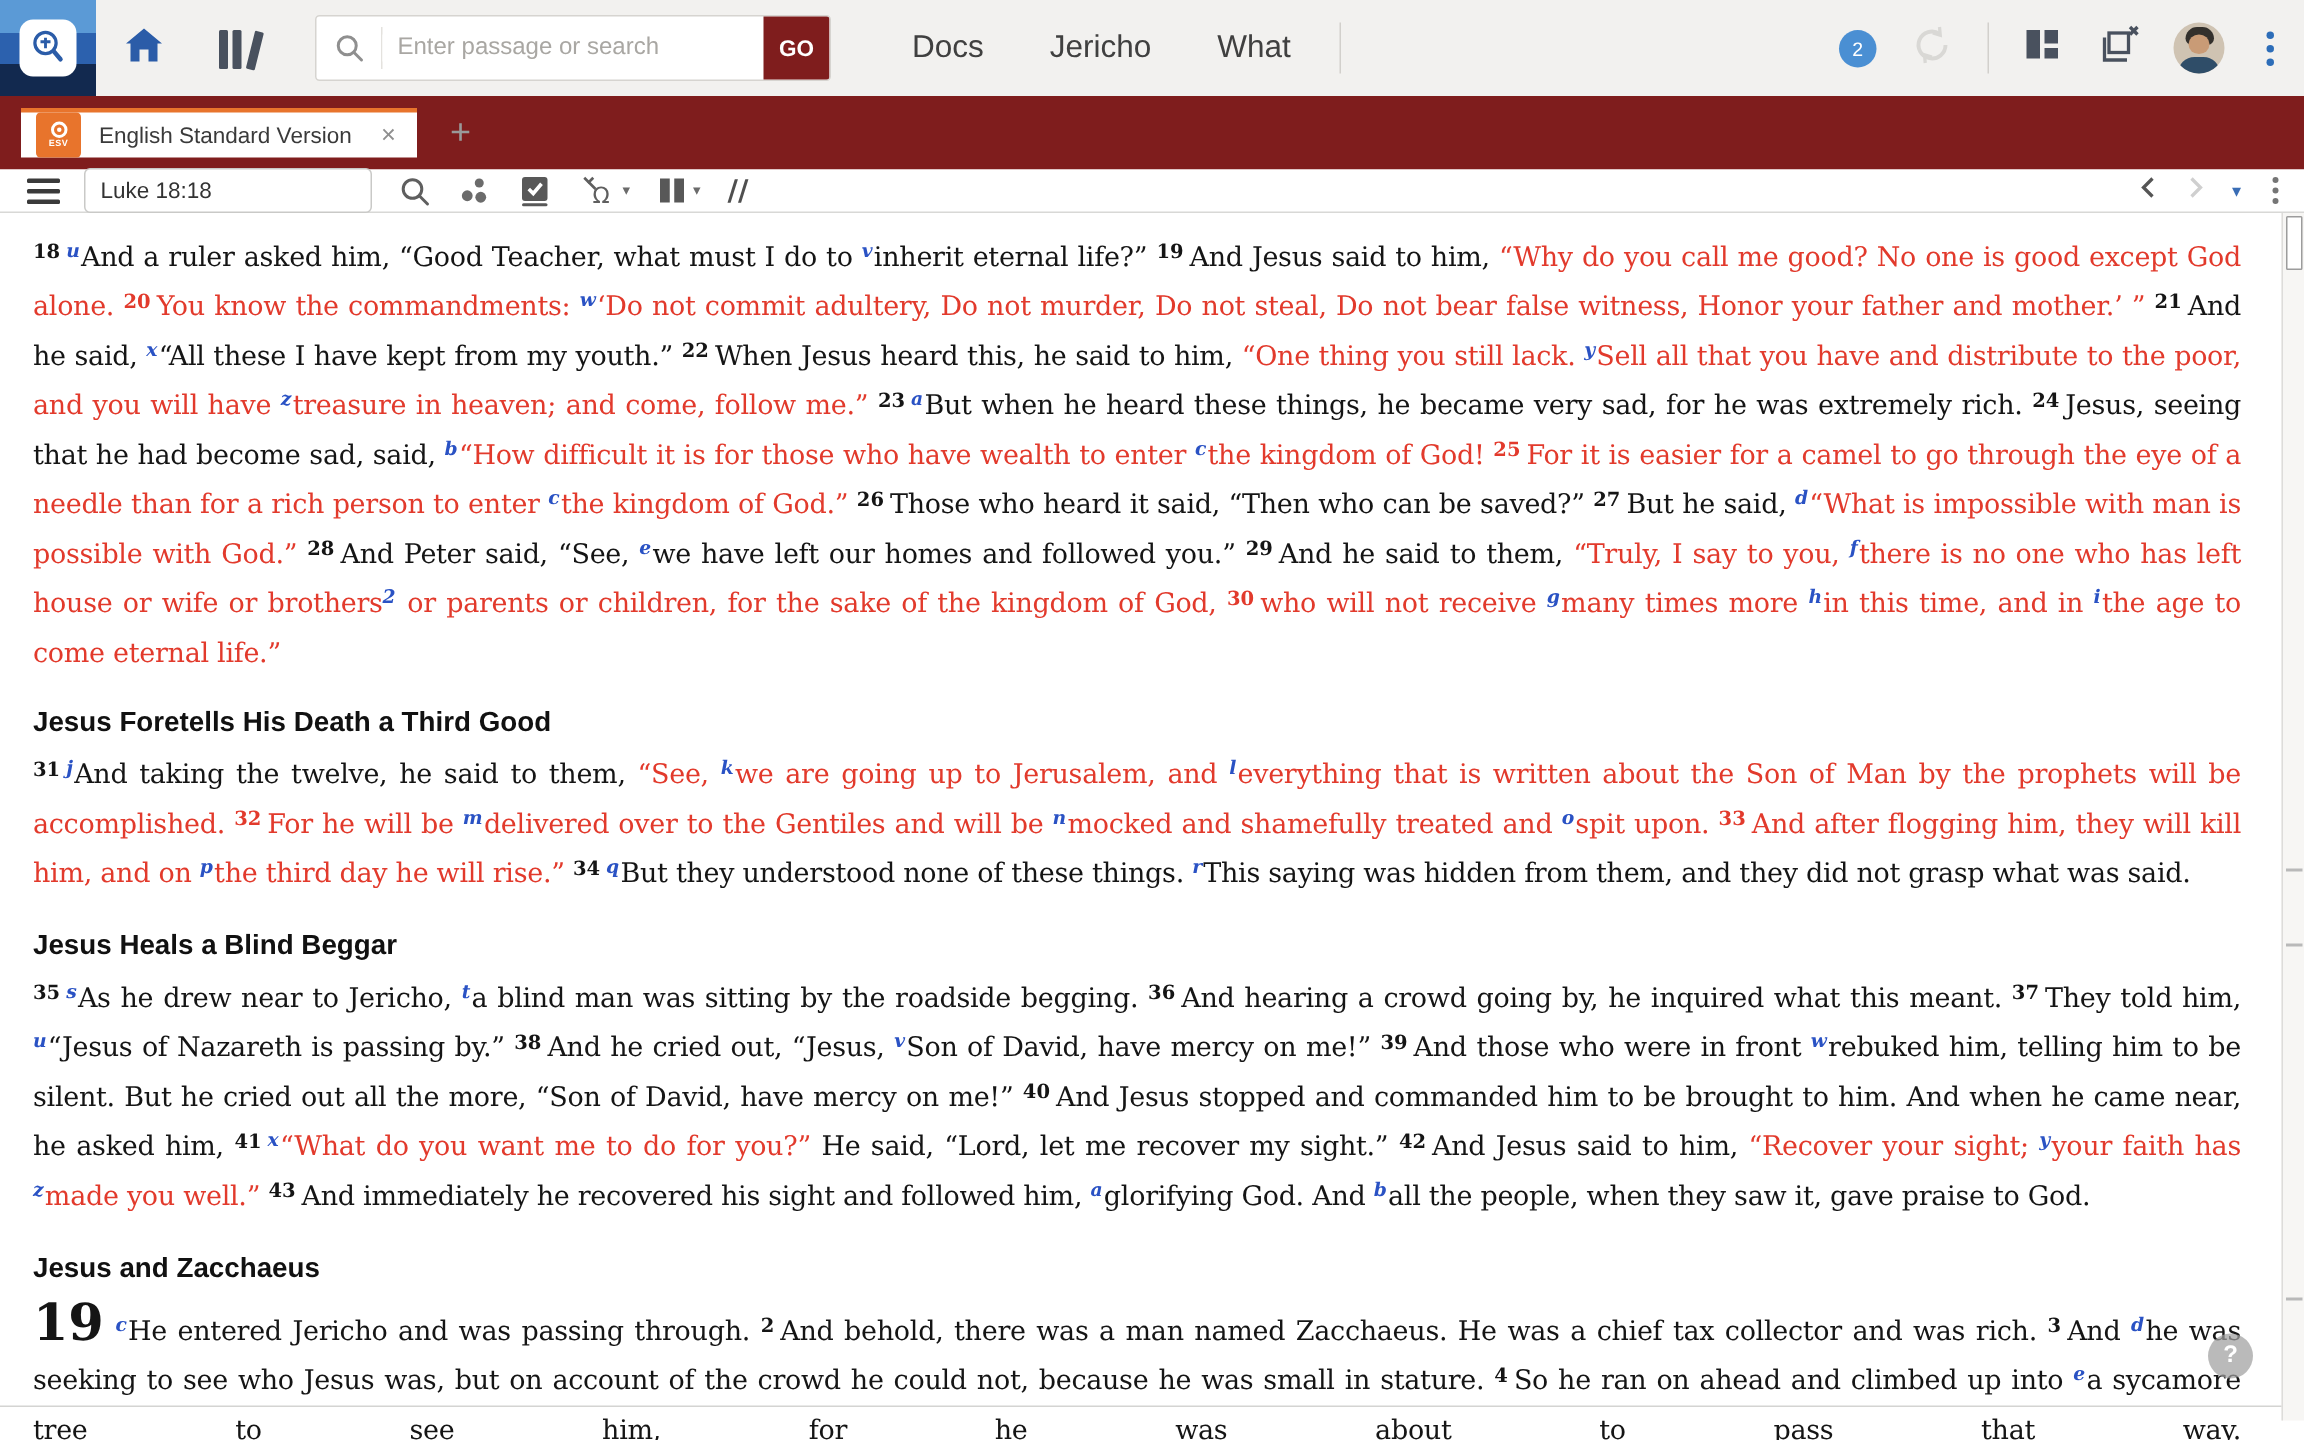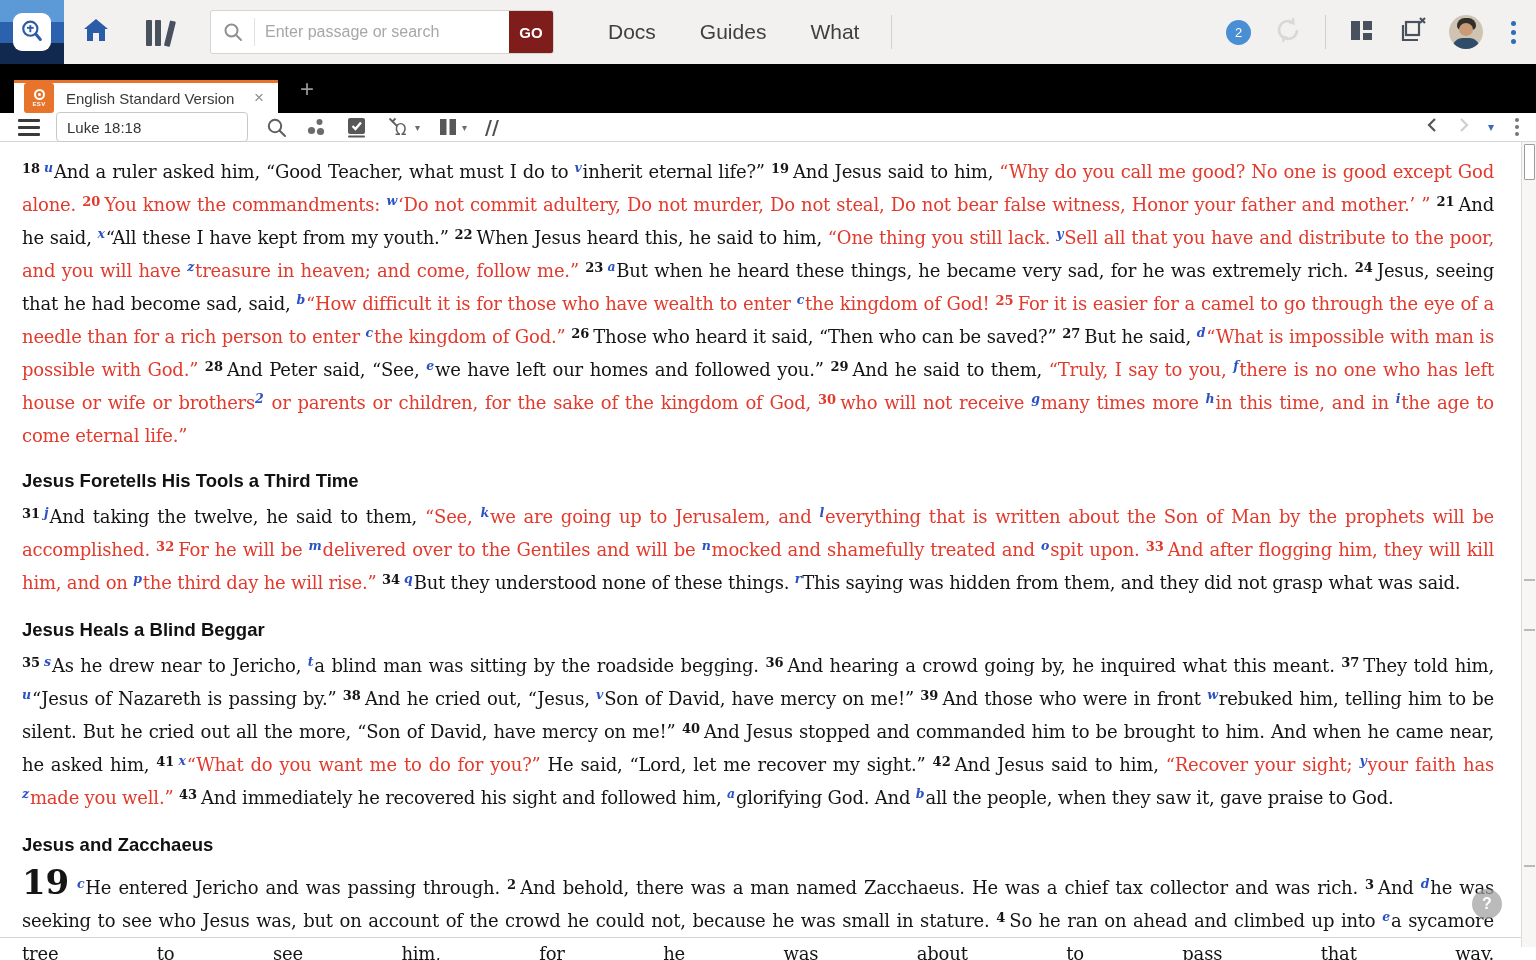--- a/index.html
+++ b/index.html
@@ -31,21 +31,21 @@
   .badge { width:25px; height:25px; border-radius:50%; background:#4a8fd3; color:#fff; font-size:13px;
            display:flex; align-items:center; justify-content:center; cursor:pointer; }
   .avatar { width:34px; height:34px; border-radius:50%; background:#cfc3b2; position:relative; overflow:hidden; cursor:pointer; }
   .av-hair { position:absolute; top:3px; left:8px; width:19px; height:12px; border-radius:9px 9px 5px 5px; background:#33302c; }
   .av-face { position:absolute; top:8px; left:10px; width:14px; height:13px; border-radius:50%; background:#c99b76; }
   .av-shirt { position:absolute; bottom:-1px; left:3px; width:28px; height:12px; border-radius:11px 11px 0 0; background:#2f4d68; }
   .kebab { display:flex; flex-direction:column; gap:4px; padding:4px 6px; cursor:pointer; }
   .kebab i { width:5px; height:5px; border-radius:50%; background:#2d6db8; }
 
   
-  .tabbar { height:49px; background:#000000; display:flex; align-items:flex-end; }
+  .tabbar { height:49px; background:#7f1d1d; display:flex; align-items:center; }
   .tab { margin-left:14px; width:264px; background:#fff; border-top:3px solid #e8742c; display:flex;
          align-items:center; padding:0 10px 0 10px; gap:12px; cursor:pointer; }
   .esv-ico { width:30px; height:30px; background:#e8742c; border-radius:3px; display:flex; flex-direction:column;
              align-items:center; justify-content:center; gap:1px; }
   .esv-ring { width:11px; height:11px; border:2px solid #fff; border-radius:50%; display:flex; align-items:center; justify-content:center; }
   .esv-ring i { width:3px; height:3px; background:#fff; border-radius:50%; }
   .esv-txt { font-size:6px; color:#fff; font-weight:700; letter-spacing:.3px; }
   .tab-title { font-size:15px; color:#3a3a3a; flex:1; white-space:nowrap; }
   .tab-close { font-size:17px; color:#8f8f8f; cursor:pointer; padding:2px 4px; }
   .newtab { align-self:center; font-size:24px; color:#9a9a9a; margin-left:22px; cursor:pointer; line-height:1; }
@@ -128,21 +128,21 @@
         <circle cx="8.5" cy="8.5" r="6" fill="none" stroke="#8f8f8f" stroke-width="2"></circle>
         <line x1="13" y1="13" x2="18" y2="18" stroke="#8f8f8f" stroke-width="2" stroke-linecap="round"></line>
       </svg>
     </span>
     <input type="text" placeholder="Enter passage or search" style="">
     <button class="go-btn">GO</button>
   </div>
 
   <div class="menu">
     <span class="menu-item">Docs</span>
-    <span class="menu-item">Guides</span>
+    <span class="menu-item">Jericho</span>
     <span class="menu-item">What</span>
   </div>
   <span class="vdiv"></span>
 
   <div class="top-right">
     <span class="badge">2</span>
     <span>
       <svg width="30" height="30" viewBox="0 0 30 30">
         <path d="M24 15 a9 9 0 1 1 -4-7.5" fill="none" stroke="#d9d8d5" stroke-width="2.6"></path>
         <path d="M20 3 L20.5 8.5 L15.5 7" fill="none" stroke="#d9d8d5" stroke-width="2.2"></path>
@@ -252,21 +252,21 @@
         <i></i>
         <i></i>
         <i></i>
       </span>
   </span>
 </div>
 
 <div class="content">
   <div class="bible">
       <p class="verse-para"><span class="vn">18</span><span class="fn">u</span><span>And a ruler asked him, “Good Teacher, what must I do to </span><span class="fn">v</span><span>inherit eternal life?” </span><span class="vn">19</span><span>And Jesus said to him, </span><span class="red">“Why do you call me good? No one is good except God alone. </span><span class="vn red">20</span><span class="red">You know the commandments: </span><span class="fn">w</span><span class="red">‘Do not commit adultery, Do not murder, Do not steal, Do not bear false witness, Honor your father and mother.’ ” </span><span class="vn">21</span><span>And he said, </span><span class="fn">x</span><span>“All these I have kept from my youth.” </span><span class="vn">22</span><span>When Jesus heard this, he said to him, </span><span class="red">“One thing you still lack. </span><span class="fn">y</span><span class="red">Sell all that you have and distribute to the poor, and you will have </span><span class="fn">z</span><span class="red">treasure in heaven; and come, follow me.” </span><span class="vn">23</span><span class="fn">a</span><span>But when he heard these things, he became very sad, for he was extremely rich. </span><span class="vn">24</span><span>Jesus, seeing that he had become sad, said, </span><span class="fn">b</span><span class="red">“How difficult it is for those who have wealth to enter </span><span class="fn">c</span><span class="red">the kingdom of God! </span><span class="vn red">25</span><span class="red">For it is easier for a camel to go through the eye of a needle than for a rich person to enter </span><span class="fn">c</span><span class="red">the kingdom of God.” </span><span class="vn">26</span><span>Those who heard it said, “Then who can be saved?” </span><span class="vn">27</span><span>But he said, </span><span class="fn">d</span><span class="red">“What is impossible with man is possible with God.” </span><span class="vn">28</span><span>And Peter said, “See, </span><span class="fn">e</span><span>we have left our homes and followed you.” </span><span class="vn">29</span><span>And he said to them, </span><span class="red">“Truly, I say to you, </span><span class="fn">f</span><span class="red">there is no one who has left house or wife or brothers</span><span class="fn">2</span><span class="red"> or parents or children, for the sake of the kingdom of God, </span><span class="vn red">30</span><span class="red">who will not receive </span><span class="fn">g</span><span class="red">many times more </span><span class="fn">h</span><span class="red">in this time, and in </span><span class="fn">i</span><span class="red">the age to come eternal life.” </span></p>
-      <h2 class="section-heading">Jesus Foretells His Tools a Third Time</h2>
+      <h2 class="section-heading">Jesus Foretells His Death a Third Good</h2>
       <p class="verse-para"><span class="vn">31</span><span class="fn">j</span><span>And taking the twelve, he said to them, </span><span class="red">“See, </span><span class="fn">k</span><span class="red">we are going up to Jerusalem, and </span><span class="fn">l</span><span class="red">everything that is written about the Son of Man by the prophets will be accomplished. </span><span class="vn red">32</span><span class="red">For he will be </span><span class="fn">m</span><span class="red">delivered over to the Gentiles and will be </span><span class="fn">n</span><span class="red">mocked and shamefully treated and </span><span class="fn">o</span><span class="red">spit upon. </span><span class="vn red">33</span><span class="red">And after flogging him, they will kill him, and on </span><span class="fn">p</span><span class="red">the third day he will rise.” </span><span class="vn">34</span><span class="fn">q</span><span>But they understood none of these things. </span><span class="fn">r</span><span>This saying was hidden from them, and they did not grasp what was said.</span></p>
       <h2 class="section-heading">Jesus Heals a Blind Beggar</h2>
       <p class="verse-para"><span class="vn">35</span><span class="fn">s</span><span>As he drew near to Jericho, </span><span class="fn">t</span><span>a blind man was sitting by the roadside begging. </span><span class="vn">36</span><span>And hearing a crowd going by, he inquired what this meant. </span><span class="vn">37</span><span>They told him, </span><span class="fn">u</span><span>“Jesus of Nazareth is passing by.” </span><span class="vn">38</span><span>And he cried out, “Jesus, </span><span class="fn">v</span><span>Son of David, have mercy on me!” </span><span class="vn">39</span><span>And those who were in front </span><span class="fn">w</span><span>rebuked him, telling him to be silent. But he cried out all the more, “Son of David, have mercy on me!” </span><span class="vn">40</span><span>And Jesus stopped and commanded him to be brought to him. And when he came near, he asked him, </span><span class="vn">41</span><span class="fn">x</span><span class="red">“What do you want me to do for you?” </span><span>He said, “Lord, let me recover my sight.” </span><span class="vn">42</span><span>And Jesus said to him, </span><span class="red">“Recover your sight; </span><span class="fn">y</span><span class="red">your faith has </span><span class="fn">z</span><span class="red">made you well.” </span><span class="vn">43</span><span>And immediately he recovered his sight and followed him, </span><span class="fn">a</span><span>glorifying God. And </span><span class="fn">b</span><span>all the people, when they saw it, gave praise to God.</span></p>
       <h2 class="section-heading">Jesus and Zacchaeus</h2>
       <p class="verse-para cut"><span class="chapter-num">19</span><span class="fn">c</span><span>He entered Jericho and was passing through. </span><span class="vn">2</span><span>And behold, there was a man named Zacchaeus. He was a chief tax collector and was rich. </span><span class="vn">3</span><span>And </span><span class="fn">d</span><span>he was seeking to see who Jesus was, but on account of the crowd he could not, because he was small in stature. </span><span class="vn">4</span><span>So he ran on ahead and climbed up into </span><span class="fn">e</span><span>a sycamore tree to see him, for he was about to pass that way. </span></p>
     </div>
   <div class="scrollbar">
     <div class="sb-thumb"></div>
     <div class="sb-tick" style="top:437px"></div>
     <div class="sb-tick" style="top:487px"></div>

